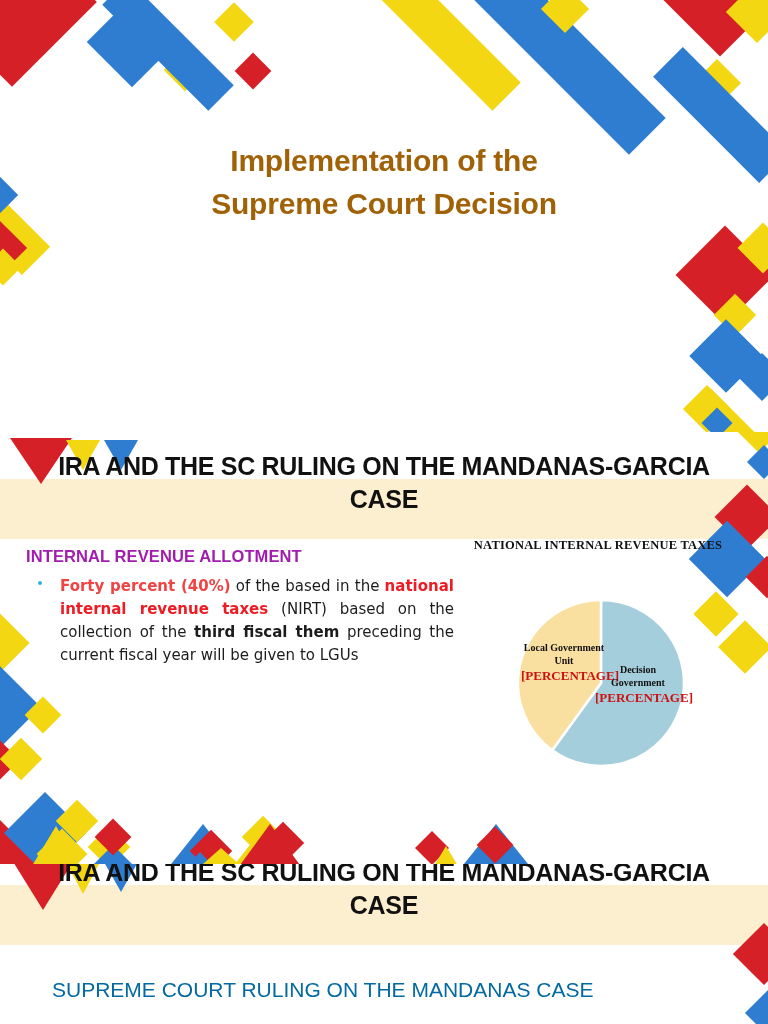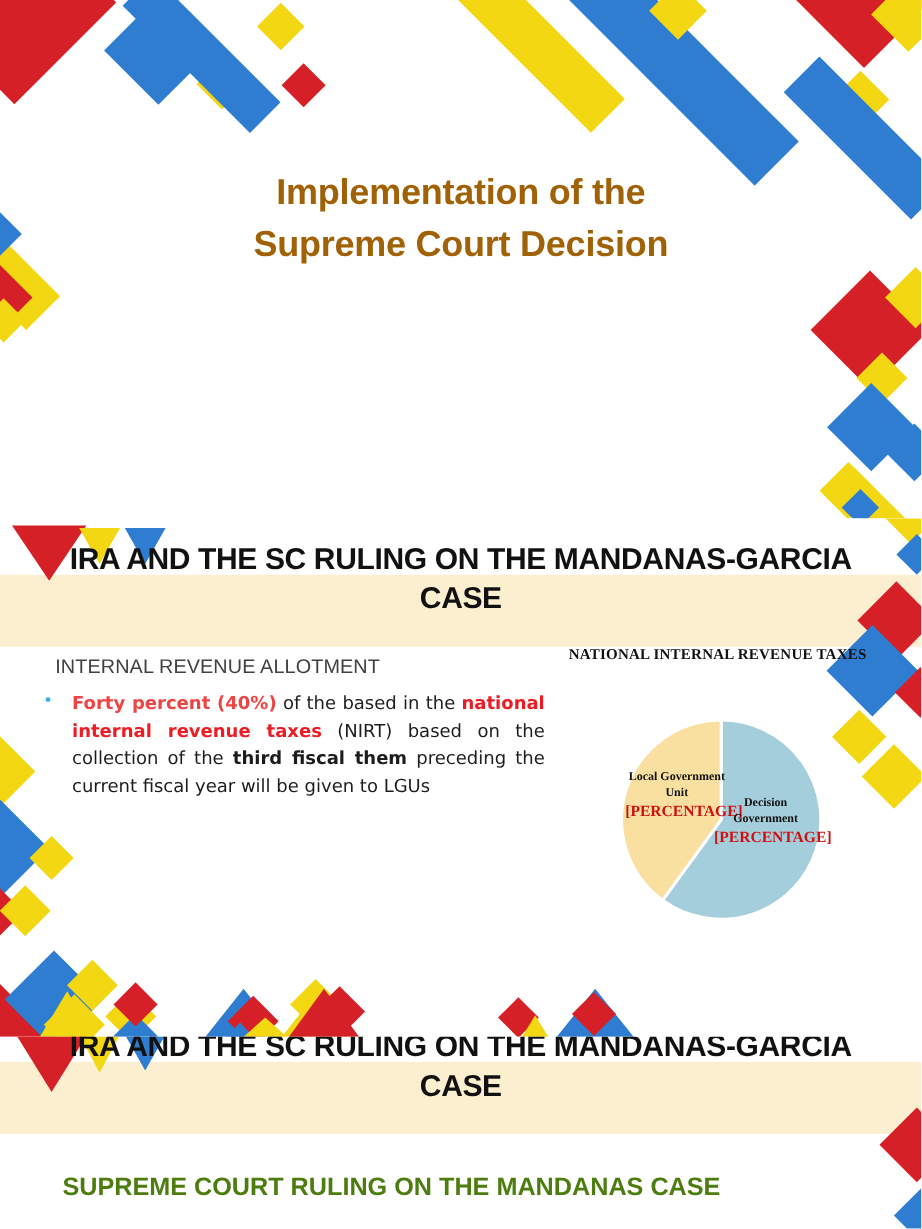--- a/index.html
+++ b/index.html
@@ -33,23 +33,22 @@
   }
   .s2-band { top: 47px; }
   .sec-title {
     position: absolute; left: 34px; width: 700px; top: 18px;
     text-align: center;
     font-size: 25px; font-weight: bold; color: #111;
     line-height: 1.32; letter-spacing: -0.3px;
   }
   .s2-sub {
     position: absolute; left: 26px; top: 115px;
-    font-size: 16.5px; font-weight: normal; color: #404040;
+    font-size: 16.5px; font-weight: bold; color: #a21caf;
     letter-spacing: 0.1px;
-    margin-left: 20px;
   }
   .bullets { position: absolute; left: 26px; top: 143px; width: 428px; }
   .bullet { position: relative; padding-left: 34px; margin-bottom: 26px; }
   .bullet .dot {
     position: absolute; left: 12px; top: 6px; width: 4px; height: 4px;
     border-radius: 50%; background: #333;
   }
   .bullet.b2 .dot { background: #2fb2e8; }
   .bullet p {
     font-size: 15px; line-height: 1.53; color: #1c1c1c;
@@ -81,21 +80,21 @@
   
   .slide3 { position: absolute; left: 0; top: 864px; width: 768px; height: 160px; background: #fff; overflow: hidden; }
   .s3-band { top: 21px; }
   .s3-title {
     position: absolute; left: 34px; width: 700px; top: -8px;
     text-align: center;
     font-size: 25px; font-weight: bold; color: #111; line-height: 1.32; letter-spacing: -0.3px;
   }
   .s3-sub {
     position: absolute; left: 52px; top: 112px; width: 640px;
-    font-size: 21px; font-weight: bold; color: #4d7c0f; line-height: 1.3;
+    font-size: 21px; font-weight: normal; color: #0369a1; line-height: 1.3;
   }
 </style>
 </head>
 <body>
 
 <div class="page">
 
   <div class="slide1">
     <div id="deco-s1">
         <div class="shape" style="left: -48px; top: -58px; width: 120px; height: 120px; background: rgb(214, 32, 39); transform: rotate(45deg);"></div>

